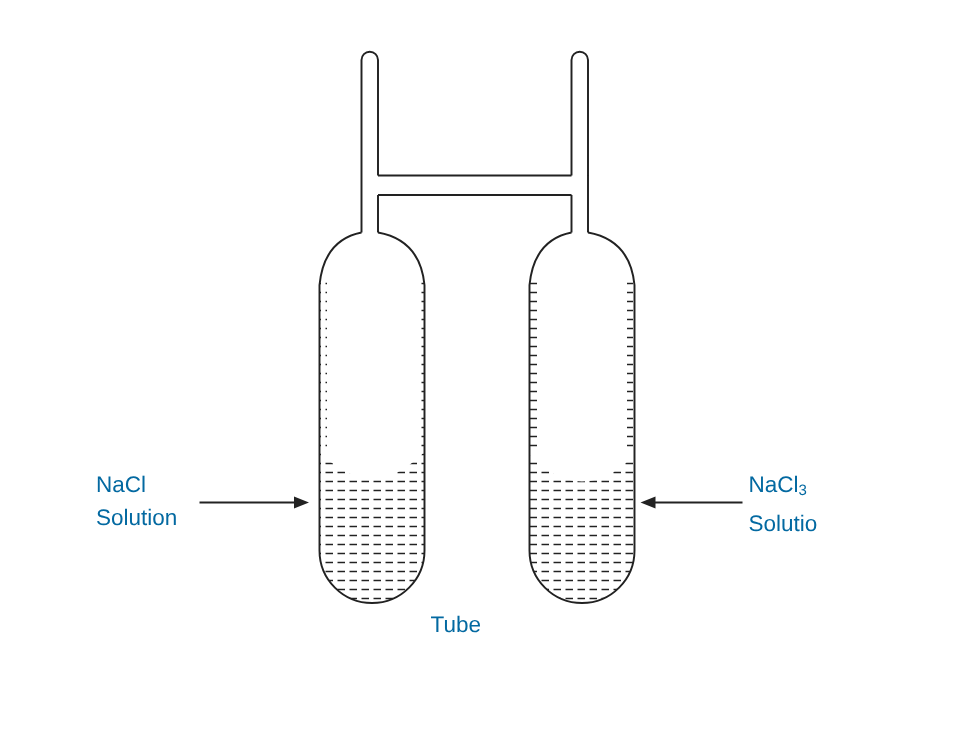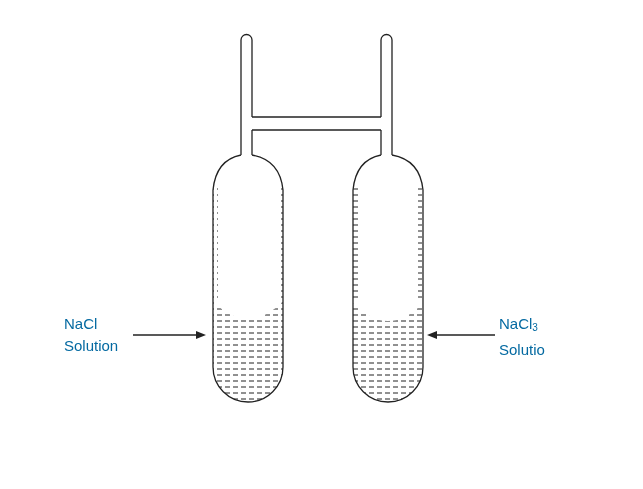--- a/index.html
+++ b/index.html
@@ -65,13 +65,14 @@
   <div>NaCl</div>
   <div>Solution</div>
 </div>
 
 <div class="label" style="left:499px; top:313px;">
   <div><span>NaCl</span><span class="sub">3</span></div>
   <div>Solutio</div>
 </div>
 
 <div class="label" style="left:287px; top:406px;">
+  <div>Tube</div>
 </div>
 
 </body></html>

